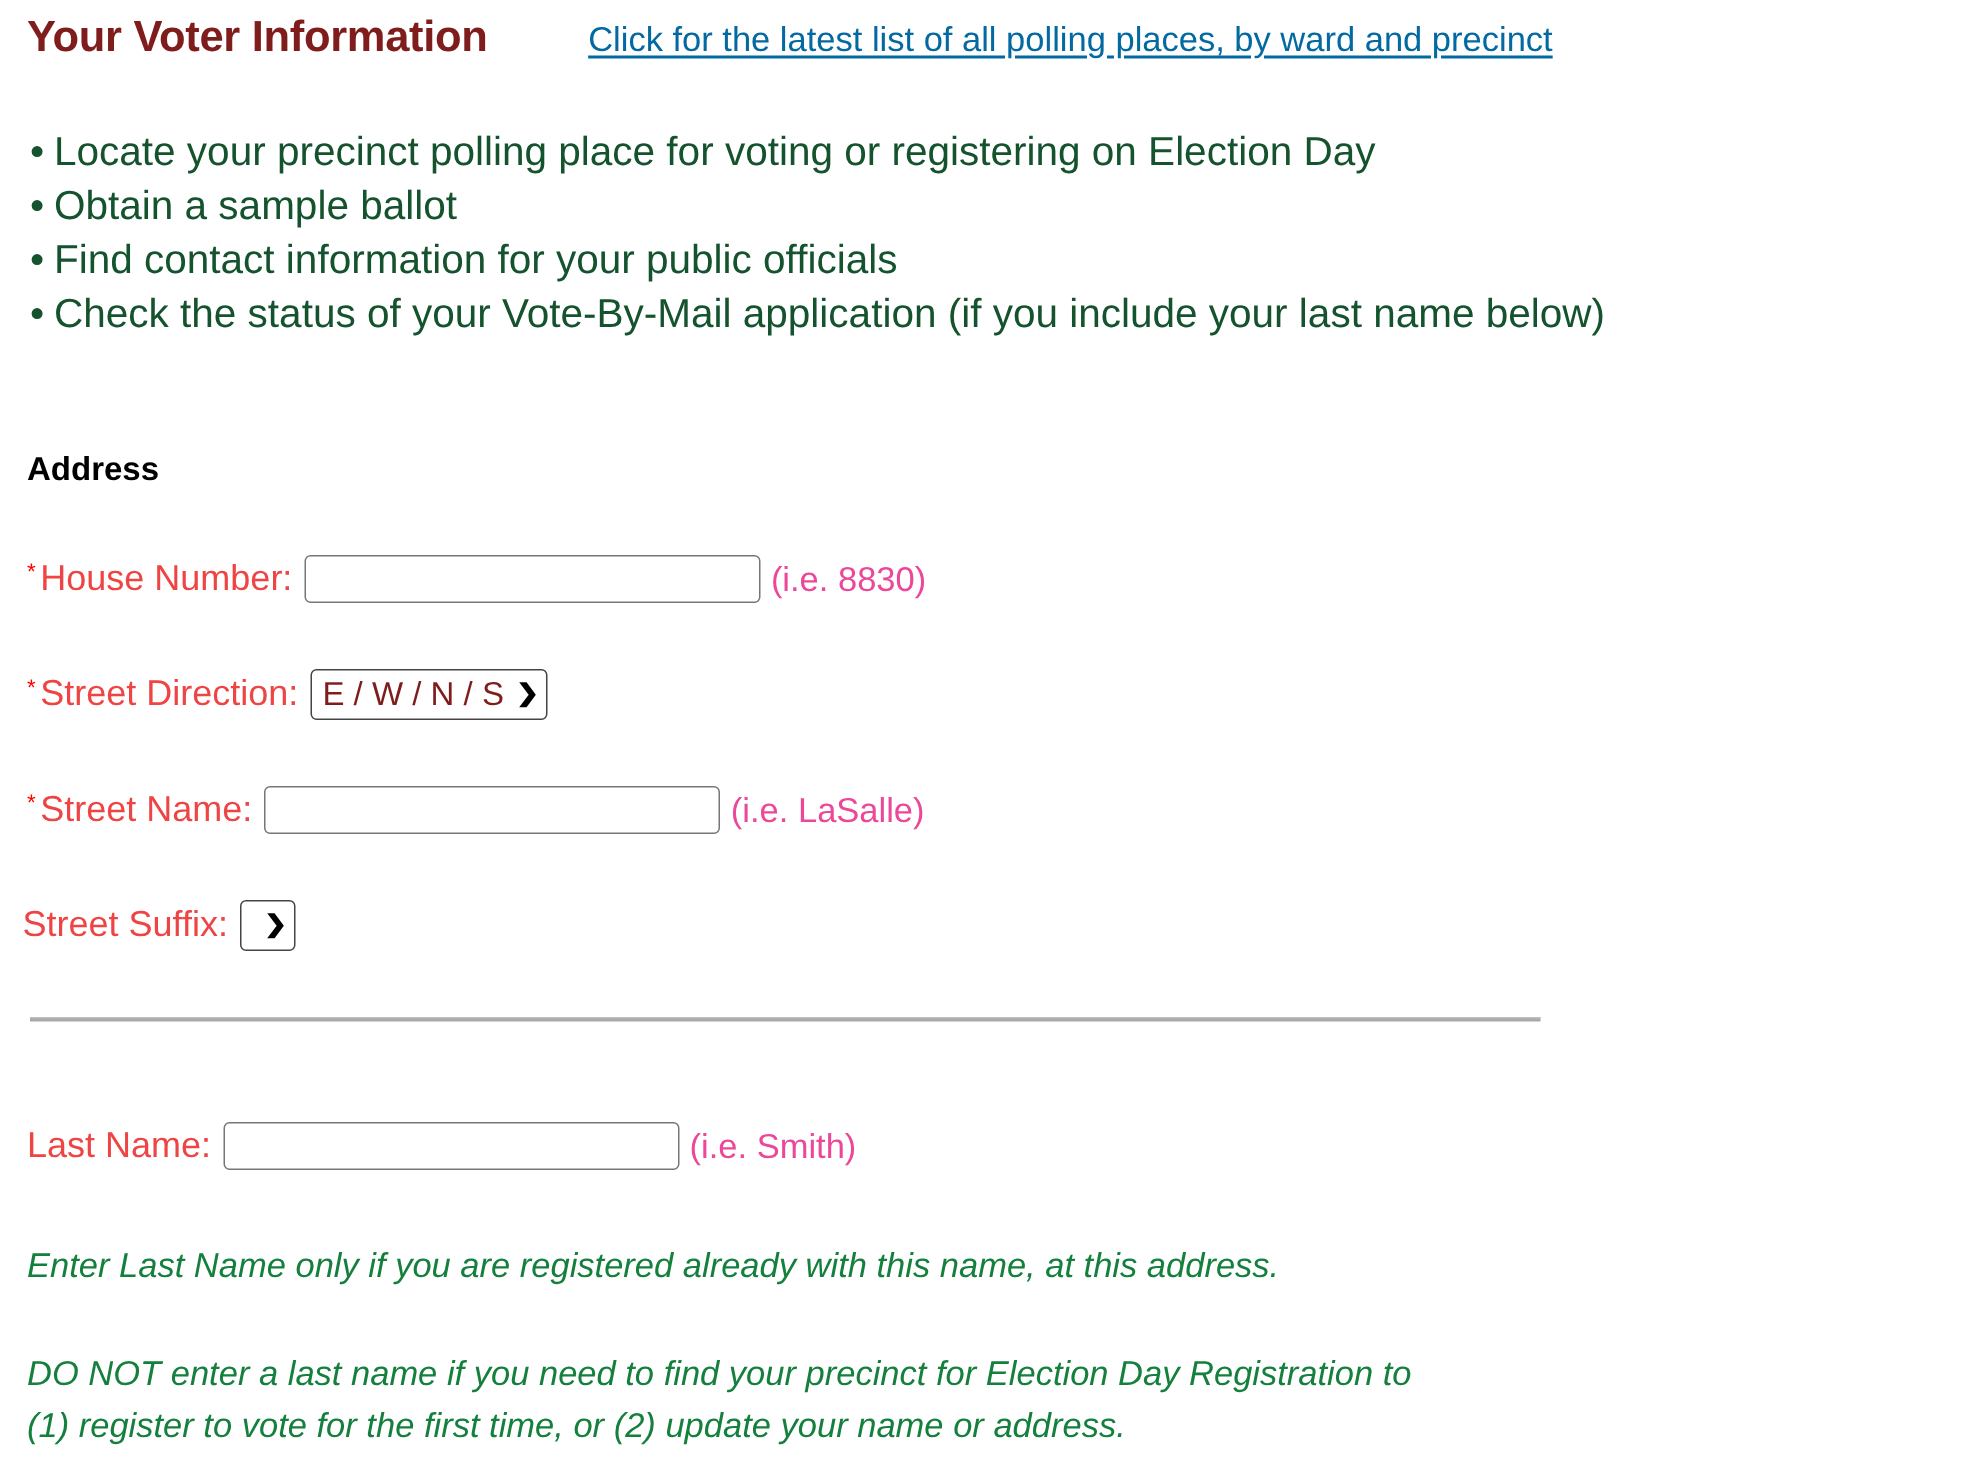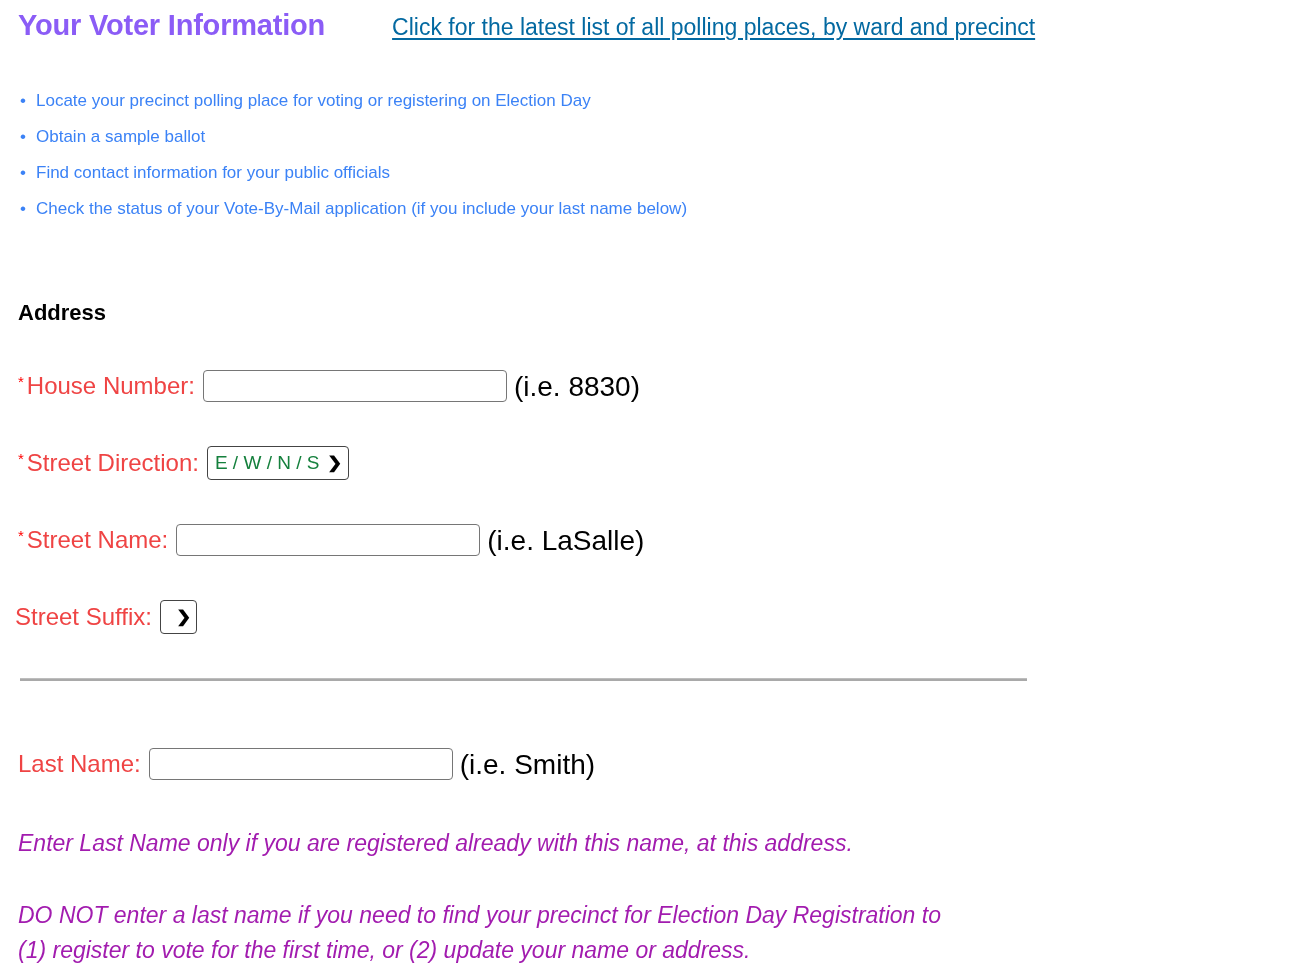--- a/index.html
+++ b/index.html
@@ -27,21 +27,21 @@
   .header-row {
     position: absolute;
     left: 18px;
     top: 8px;
     width: 1260px;
     height: 42px;
     display: flex;
     align-items: baseline;
   }
   .page-title {
-    color: #8b5cf6;
+    color: #7f1d1d;
     font-weight: bold;
     font-size: 29px;
     line-height: 34px;
     letter-spacing: -0.2px;
     white-space: nowrap;
   }
   .polling-link {
     color: #0369a1;
     font-size: 23px;
     line-height: 28px;
@@ -53,24 +53,24 @@
   }
 
   
   .bullet-list {
     position: absolute;
     left: 20px;
     top: 83px;
     width: 1230px;
   }
   .bullet-item {
-    font-size: 17px;
+    font-size: 27px;
     line-height: 36px;
     white-space: nowrap;
-    color: #3b82f6;
+    color: #14532d;
   }
   .bullet-dot {
     display: inline-block;
     width: 16px;
   }
 
   
   .address-heading {
     position: absolute;
     left: 18px;
@@ -117,42 +117,42 @@
     font-size: 18px;
     padding: 0 4px;
     margin-left: 8px;
     outline: none;
   }
   .input-house { width: 304px; margin-left: 8px; }
   .input-street { width: 304px; margin-left: 8px; }
   .input-last { width: 304px; margin-left: 8px; }
 
   .hint {
-    color: #000000;
-    font-size: 28px;
+    color: #ec4899;
+    font-size: 23px;
     line-height: 25px;
     margin-left: 7px;
   }
 
   .select-box {
     display: inline-flex;
     align-items: center;
     box-sizing: border-box;
     height: 34px;
     border: 1px solid #444444;
     border-radius: 4px;
     background: #ffffff;
     padding: 0 6px 0 7px;
     margin-left: 8px;
     cursor: pointer;
   }
   .select-text {
-    font-size: 19px;
+    font-size: 22px;
     line-height: 26px;
-    color: #15803d;
+    color: #7f1d1d;
     text-align: center;
   }
   .chev {
     margin-left: 9px;
     font-size: 16px;
     line-height: 16px;
     font-weight: bold;
     color: #000000;
     transform: scaleX(1.15);
   }
@@ -169,21 +169,21 @@
     box-sizing: border-box;
   }
 
   
   .note {
     position: absolute;
     left: 18px;
     font-style: italic;
     font-size: 23px;
     line-height: 35px;
-    color: #a21caf;
+    color: #15803d;
     white-space: nowrap;
   }
   .note-1 { top: 826px; }
   .note-2 { top: 898px; white-space: normal; width: 1160px; }
 </style>
 </head>
 <body>
 
 <div class="page">
 

